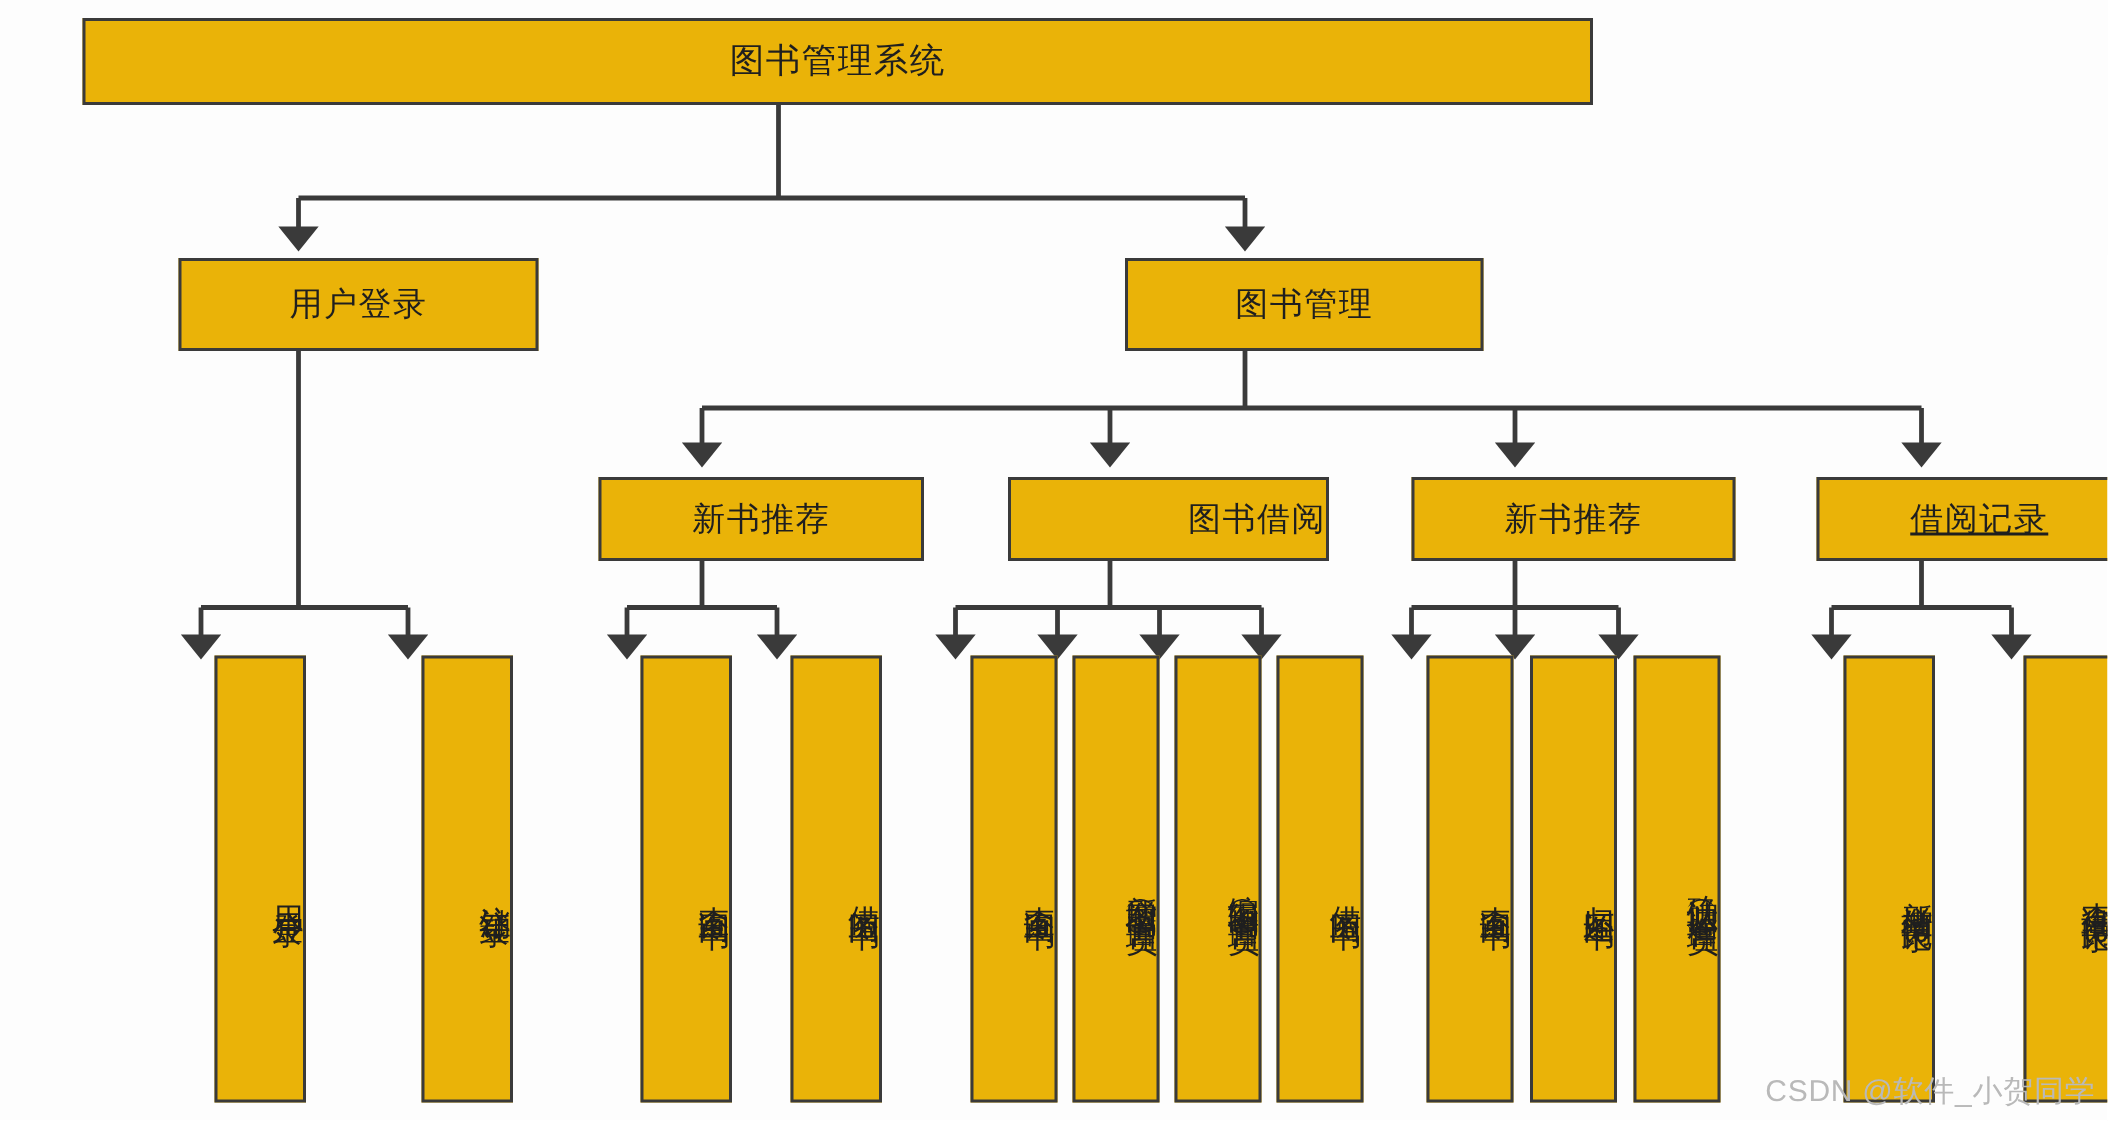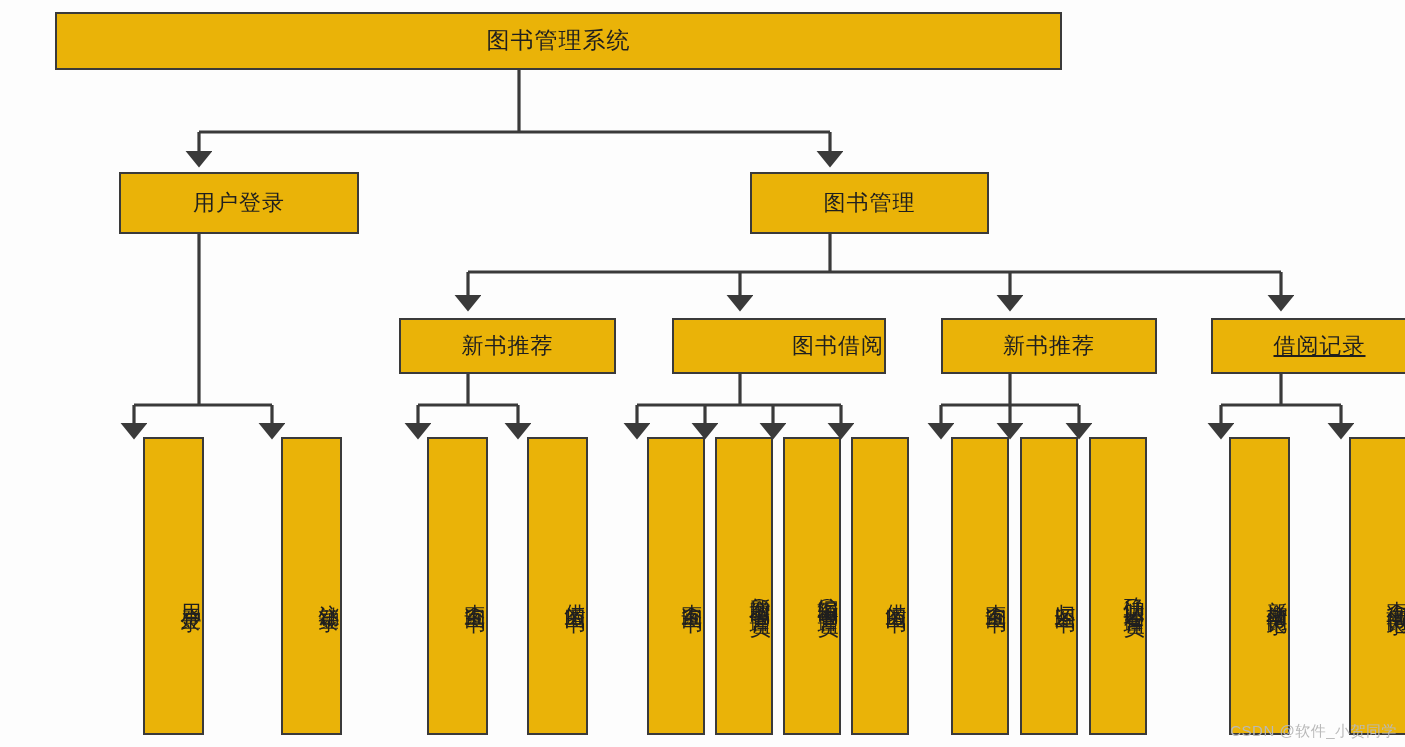--- a/index.html
+++ b/index.html
@@ -56,21 +56,21 @@
   }
   .node.vert .vlabel {
     writing-mode: vertical-rl;
     text-orientation: upright;
     white-space: nowrap;
   }
   .watermark {
     position: absolute;
     right: 8px;
     bottom: 6px;
-    font-size: 15px;
+    font-size: 20px;
     color: #b9b9b9;
     letter-spacing: 0.5px;
     white-space: nowrap;
   }
 </style>
 </head>
 <body>
 
 <div id="canvas">
 

